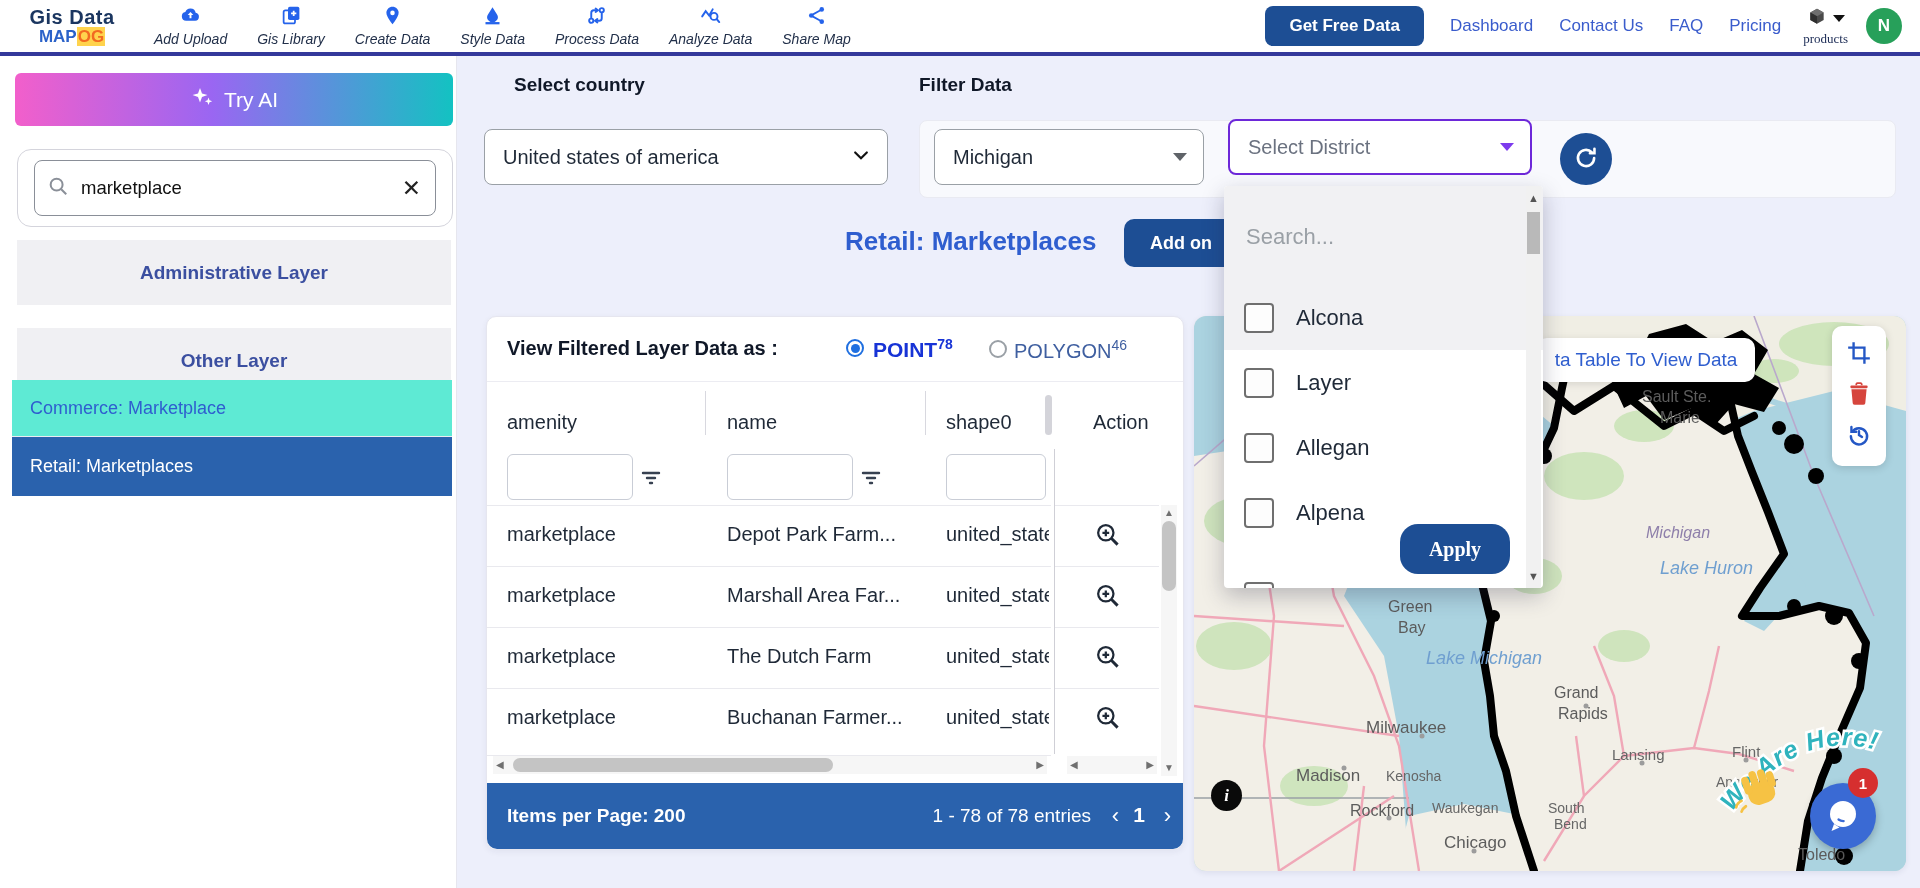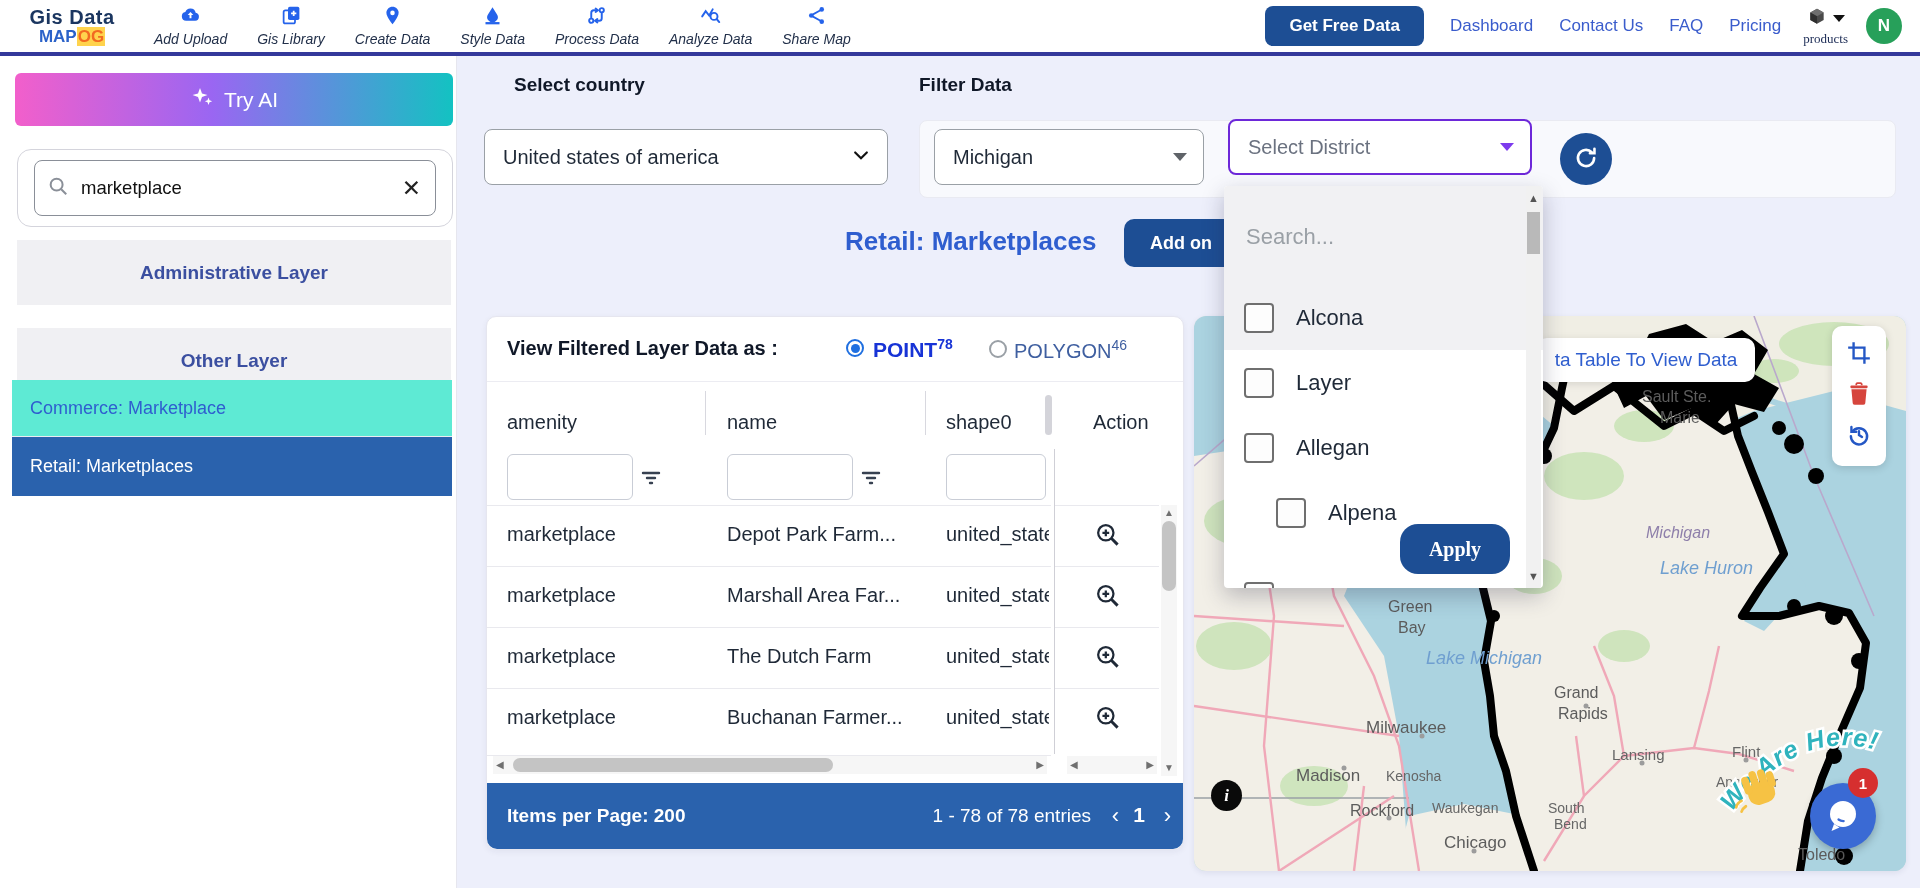--- a/index.html
+++ b/index.html
@@ -528,21 +528,21 @@
         <span class="txt">Alcona</span>
       </div>
       <div class="dd-opt" style="top:164px;">
         <span class="cb"></span>
         <span class="txt">Layer</span>
       </div>
       <div class="dd-opt" style="top:229px;">
         <span class="cb"></span>
         <span class="txt">Allegan</span>
       </div>
-      <div class="dd-opt" style="top:294px;padding-left:32px;">
+      <div class="dd-opt" style="top:294px;">
         <span class="cb"></span>
         <span class="txt">Alpena</span>
       </div>
       <div class="dd-opt" style="top:378px;">
         <span class="cb"></span>
         <span class="txt">Antrim</span>
       </div>
       <div class="dd-scroll">
         <span class="sb-arrow" style="top:6px;">▲</span>
         <div class="thumb"></div>

